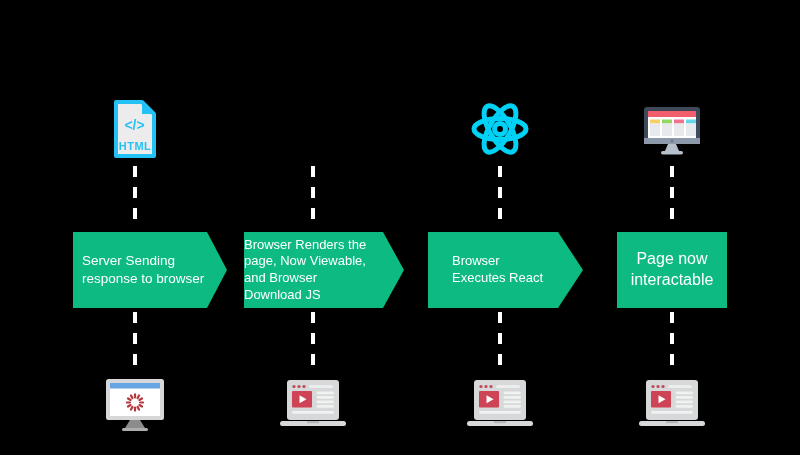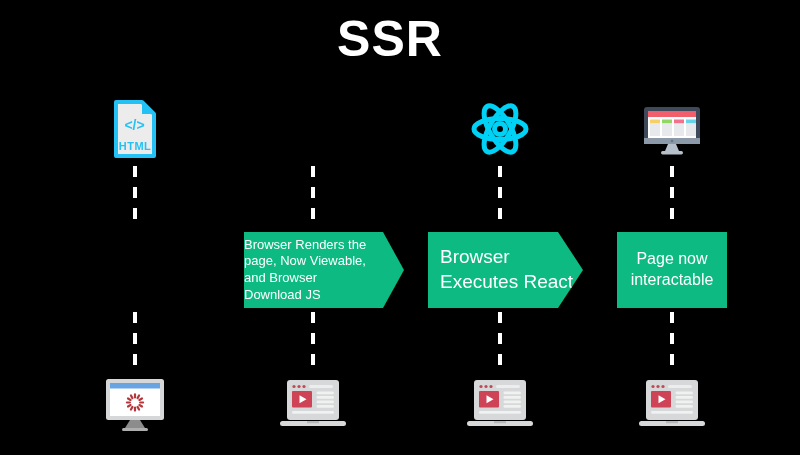--- a/index.html
+++ b/index.html
@@ -19,40 +19,43 @@
   .step{
     position:absolute;top:232px;height:76px;background:var(--green,#0dba81);
     color:var(--text,#fff);display:flex;align-items:center;
     font-size:13.5px;line-height:1.3;white-space:pre-line;box-sizing:border-box;
   }
   .step.arrow{
     clip-path:polygon(0 0,calc(100% - var(--tip)) 0,100% 50%,calc(100% - var(--tip)) 100%,0 100%);
   }
   .s1{padding-left:9px;}
   .s2{font-size:13px;line-height:1.28;}
-  .s3{padding-left:12px;font-size:19px;}
+  .s3{padding-left:24px;font-size:13px;}
   .s4{justify-content:center;text-align:center;font-size:16px;}
   svg text{font-family:"Liberation Sans",sans-serif;}
 </style>
 </head>
 <body>
 
 <div class="stage">
 
-  <div class="title">SSR</div>
 
   <div class="icon" style="left:110px;top:99px">
     <svg width="50" height="60" viewBox="0 0 50 60">
       <path d="M6 3 H32 L44 15 V57 H6 Z" fill="#ececec" stroke="var(--cyan,#24c2f4)" stroke-width="4" stroke-linejoin="round"></path>
       <path d="M32 2 L45 15 H32 Z" fill="var(--cyan,#24c2f4)"></path>
       <text x="24.5" y="31" font-size="14" font-weight="bold" text-anchor="middle" fill="var(--cyan,#24c2f4)">&lt;/&gt;</text>
       <text x="25" y="51" font-size="11" font-weight="bold" text-anchor="middle" letter-spacing="0.5" fill="var(--cyan,#24c2f4)">HTML</text>
     </svg>
   </div>
   <div class="dash" style="left:133px;top:166px"></div>
+  <div class="step arrow s1" style="left:73px;width:154px;--tip:20px">
+    <span>Server Sending
+response to browser</span>
+  </div>
   <div class="dash" style="left:133px;top:312px"></div>
   <div class="icon" style="left:104px;top:379px">
     <svg width="62" height="54" viewBox="0 0 62 54">
       <rect x="2" y="0" width="58" height="41" rx="2.5" fill="#d6d7d8"></rect>
       <rect x="6" y="4" width="50" height="33" fill="#ffffff"></rect>
       <rect x="6" y="4" width="50" height="5.5" fill="var(--spinner-blue-bar,#69a4e2)"></rect>
       <g fill="var(--spinner-red,#b5373c)">
         <rect x="-1.1" y="-9.2" width="2.2" height="5.2" rx="1.1" transform="translate(31 23.5) rotate(0)"></rect>
         <rect x="-1.1" y="-9.2" width="2.2" height="5.2" rx="1.1" transform="translate(31 23.5) rotate(30)"></rect>
         <rect x="-1.1" y="-9.2" width="2.2" height="5.2" rx="1.1" transform="translate(31 23.5) rotate(60)"></rect>

